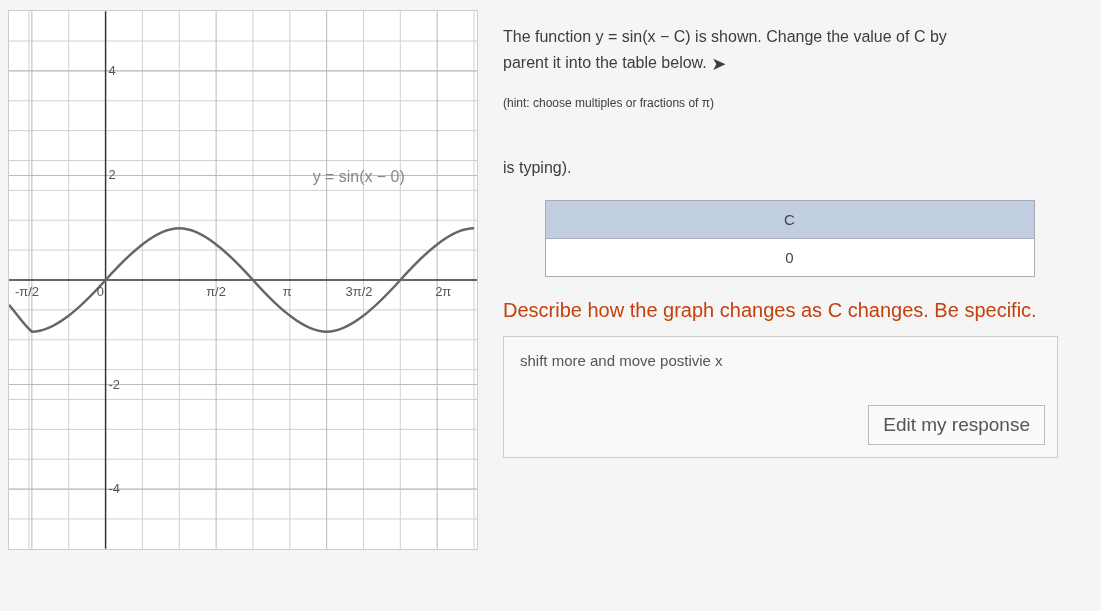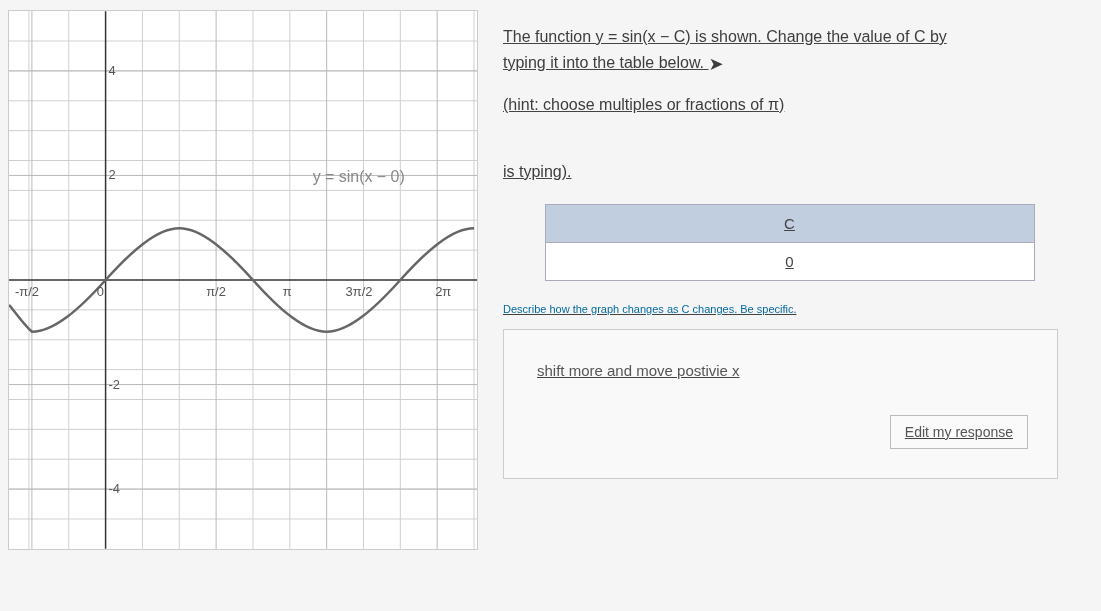--- a/index.html
+++ b/index.html
@@ -29,62 +29,61 @@
     .grid-line { stroke: #d0d0d0; stroke-width: 1; }
     .grid-line-major { stroke: #b8b8b8; stroke-width: 1; }
     .axis-line { stroke: #333; stroke-width: 1.5; }
     .curve { stroke: #666; stroke-width: 2.5; fill: none; }
     .axis-label { font-size: 13px; fill: #555; font-family: Arial, sans-serif; }
     .curve-label { font-size: 16px; fill: #888; font-family: Arial, sans-serif; }
     .content-panel {
       flex: 1;
       padding: 15px 10px 0 0;
       color: #444;
-      text-decoration: underline;
     }
     .para { font-size: 16px; line-height: 1.5; margin-bottom: 20px; color: #3d3d3d; }
-    .hint { font-size: 16px; margin-bottom: 22px; color: #3d3d3d; }
+    .hint { font-size: 12px; margin-bottom: 22px; color: #3d3d3d; }
     .cursor-icon { display: inline-block; font-size: 18px; transform: translateY(2px); }
     .data-table {
       width: 490px;
       border-collapse: collapse;
       margin: 0 auto 22px;
     }
     .data-table th, .data-table td {
       border: 1px solid #aab;
       padding: 10px;
       text-align: center;
       font-size: 15px;
       font-weight: normal;
       color: #444;
     }
     .data-table th { background: #c0cee0; }
     .data-table td { background: #fff; }
-    .describe { font-size: 11px; margin-bottom: 14px; color: #0369a1; }
+    .describe { font-size: 20px; margin-bottom: 14px; color: #c2410c; }
     .response-box {
       border: 1px solid #ccc;
       background: #f9f9f9;
-      padding: 17px;
+      padding: 0;
       width: 555px;
     }
     .response-text {
       padding: 15px 16px 28px;
       font-size: 15px;
       color: #555;
     }
     .response-footer {
       display: flex;
       justify-content: flex-end;
       padding: 8px 12px 12px;
     }
     .edit-btn {
       background: #fafafa;
       border: 1px solid #bbb;
       padding: 8px 14px;
-      font-size: 14px;
+      font-size: 19px;
       color: #555;
       cursor: pointer;
     }
   </style>
 </head>
 <body>
 
 <div class="container">
 
   <div class="graph-panel">
@@ -146,21 +145,21 @@
       <text class="axis-label" x="100" y="379">-2</text>
       <text class="axis-label" x="100" y="484">-4</text>
 
       <text class="curve-label" x="305" y="172">y = sin(x − 0)</text>
     </svg>
   </div>
 
   <div class="content-panel">
     <p class="para">
       <span>The function y = sin(x − C) is shown. Change the value of C by</span><br>
-      <span>typing it into the table below.</span>
+      <span>parent it into the table below.</span>
       <span class="cursor-icon">➤</span>
     </p>
     <p class="hint">(hint: choose multiples or fractions of π)</p>
     <p class="para">
       <br>
       <span>is typing).</span>
     </p>
 
     <table class="data-table">
       <tbody>

